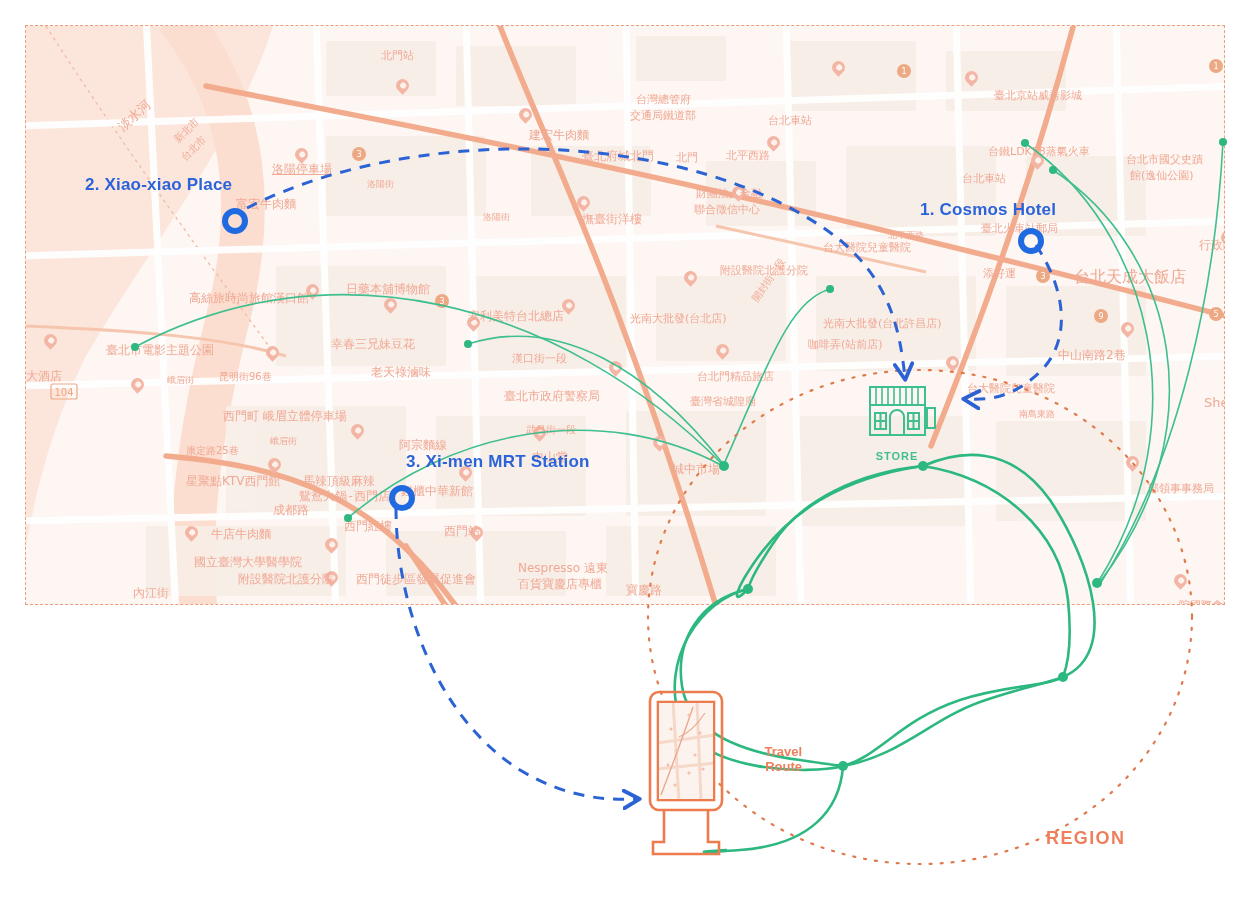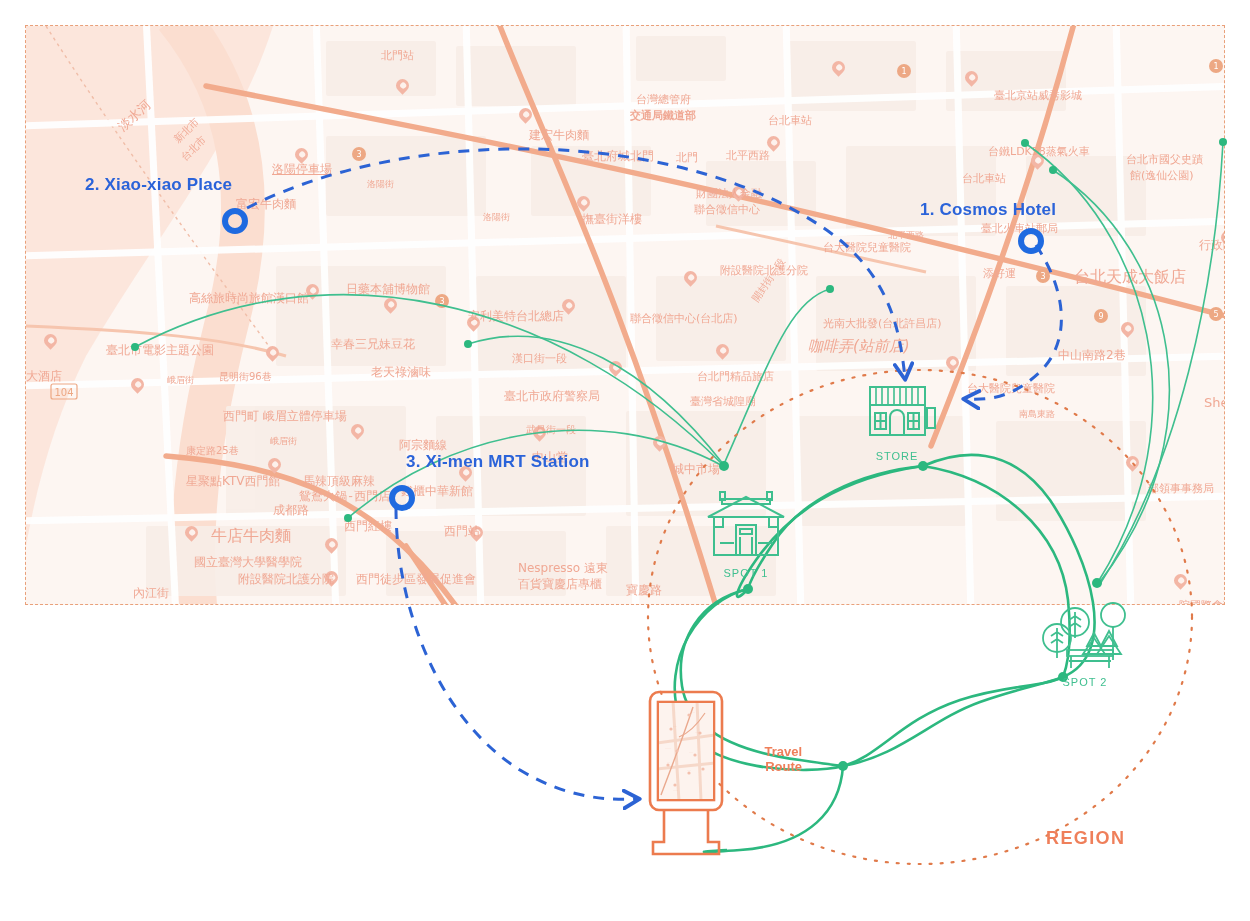--- a/index.html
+++ b/index.html
@@ -1,21 +1,21 @@
 <!DOCTYPE html>
 <html><head>
 <meta charset="utf-8">
 <style>
   html,body{margin:0;padding:0;background:#ffffff;}
   body{width:1250px;height:921px;overflow:hidden;font-family:"Liberation Sans",sans-serif;}
   #stage{position:relative;width:1250px;height:921px;background:#ffffff;}
   #stage svg.layer{position:absolute;left:0;top:0;width:1250px;height:921px;overflow:visible;}
   .lbl{position:absolute;white-space:nowrap;}
   .poi-label{font-family:"Liberation Sans",sans-serif;font-size:17px;font-weight:700;color:#2b63d9;letter-spacing:.2px;}
-  .icon-cap{font-family:"Liberation Sans",sans-serif;font-size:11px;font-weight:400;letter-spacing:1px;color:#3fbf8f;text-align:center;}
+  .icon-cap{font-family:"Liberation Sans",sans-serif;font-size:11px;font-weight:700;letter-spacing:1px;color:#3fbf8f;text-align:center;}
   .route-cap{font-family:"Liberation Sans",sans-serif;font-size:13px;font-weight:700;line-height:15px;color:#ef7f5a;text-align:right;}
   .region-cap{font-family:"Liberation Sans",sans-serif;font-size:18px;font-weight:700;letter-spacing:1.4px;color:#ef7f5a;}
   .marker{position:absolute;width:26px;height:26px;border-radius:50%;border:6px solid #1f6ae0;background:transparent;box-sizing:border-box;}
   .map-zh{position:absolute;color:#f0a894;font-family:"DejaVu Sans",sans-serif;white-space:nowrap;}
   .map-pin{position:absolute;width:13px;height:13px;border-radius:50% 50% 50% 0;transform:rotate(-45deg);background:#f3b6a5;}
   .map-pin i{position:absolute;left:3.5px;top:3.5px;width:6px;height:6px;border-radius:50%;background:#fdf1ec;}
   .mini-map{position:absolute;background:#fdf3ee;overflow:hidden;}
 </style>
 </head>
 <body>
@@ -203,21 +203,21 @@
     <div class="map-pin" style="left:920px;top:330px">
         <i></i>
       </div>
 
     <div id="zhLabels">
         <div class="map-zh" style="left: 88px; top: 96px; font-size: 13px; transform: rotate(-42deg); transform-origin: 0px 0px;">淡水河</div>
         <div class="map-zh" style="left: 145px; top: 110px; font-size: 10px; transform: rotate(-44deg); transform-origin: 0px 0px;">新北市</div>
         <div class="map-zh" style="left: 152px; top: 128px; font-size: 10px; transform: rotate(-44deg); transform-origin: 0px 0px;">台北市</div>
         <div class="map-zh" style="left: 355px; top: 22px; font-size: 11px;">北門站</div>
         <div class="map-zh" style="left: 610px; top: 66px; font-size: 11px;">台灣總管府</div>
-        <div class="map-zh" style="left: 604px; top: 82px; font-size: 11px; font-weight: bold;">交通局鐵道部</div>
+        <div class="map-zh" style="left: 604px; top: 82px; font-size: 11px;">交通局鐵道部</div>
         <div class="map-zh" style="left: 742px; top: 87px; font-size: 11px;">台北車站</div>
         <div class="map-zh" style="left: 968px; top: 62px; font-size: 11px;">臺北京站威秀影城</div>
         <div class="map-zh" style="left: 962px; top: 118px; font-size: 11px;">台鐵LDK58蒸氣火車</div>
         <div class="map-zh" style="left: 1100px; top: 126px; font-size: 11px;">台北市國父史蹟</div>
         <div class="map-zh" style="left: 1104px; top: 142px; font-size: 11px;">館(逸仙公園)</div>
         <div class="map-zh" style="left: 936px; top: 145px; font-size: 11px;">台北車站</div>
         <div class="map-zh" style="left: 246px; top: 135px; font-size: 12px; text-decoration: underline;">洛陽停車場</div>
         <div class="map-zh" style="left: 503px; top: 101px; font-size: 12px;">建宏牛肉麵</div>
         <div class="map-zh" style="left: 556px; top: 122px; font-size: 12px;">臺北府城北門</div>
         <div class="map-zh" style="left: 700px; top: 122px; font-size: 11px;">北平西路</div>
@@ -229,42 +229,42 @@
         <div class="map-zh" style="left: 955px; top: 195px; font-size: 11px;">臺北火車站郵局</div>
         <div class="map-zh" style="left: 1173px; top: 211px; font-size: 12px;">行政院</div>
         <div class="map-zh" style="left: 556px; top: 185px; font-size: 12px;">撫臺街洋樓</div>
         <div class="map-zh" style="left: 797px; top: 214px; font-size: 11px;">台大醫院兒童醫院</div>
         <div class="map-zh" style="left: 957px; top: 240px; font-size: 11px;">添好運</div>
         <div class="map-zh" style="left: 1048px; top: 241px; font-size: 16px;">台北天成大飯店</div>
         <div class="map-zh" style="left: 694px; top: 237px; font-size: 11px;">附設醫院北護分院</div>
         <div class="map-zh" style="left: 320px; top: 255px; font-size: 12px;">日藥本舖博物館</div>
         <div class="map-zh" style="left: 163px; top: 264px; font-size: 12px;">高絲旅時尚旅館漢口館</div>
         <div class="map-zh" style="left: 442px; top: 282px; font-size: 12px;">安利美特台北總店</div>
-        <div class="map-zh" style="left: 604px; top: 285px; font-size: 11px;">聯合徵信中心(台北店)</div>
+        <div class="map-zh" style="left: 604px; top: 285px; font-size: 11px;">光南大批發(台北店)</div>
         <div class="map-zh" style="left: 723px; top: 271px; font-size: 10px; transform: rotate(-56deg); transform-origin: 0px 0px;">開封街一段</div>
         <div class="map-zh" style="left: 797px; top: 290px; font-size: 11px;">光南大批發(台北許昌店)</div>
         <div class="map-zh" style="left: 80px; top: 316px; font-size: 12px;">臺北市電影主題公園</div>
         <div class="map-zh" style="left: 305px; top: 310px; font-size: 12px;">幸春三兄妹豆花</div>
         <div class="map-zh" style="left: 486px; top: 325px; font-size: 11px;">漢口街一段</div>
-        <div class="map-zh" style="left: 782px; top: 311px; font-size: 15px; font-style: italic;">咖啡弄(站前店)</div>
+        <div class="map-zh" style="left: 782px; top: 311px; font-size: 11px;">咖啡弄(站前店)</div>
         <div class="map-zh" style="left: 671px; top: 343px; font-size: 11px;">台北門精品旅店</div>
         <div class="map-zh" style="left: 664px; top: 368px; font-size: 11px;">臺灣省城隍廟</div>
         <div class="map-zh" style="left: 345px; top: 338px; font-size: 12px;">老天祿滷味</div>
         <div class="map-zh" style="left: 478px; top: 362px; font-size: 12px;">臺北市政府警察局</div>
         <div class="map-zh" style="left: 646px; top: 435px; font-size: 12px;">城中市場</div>
         <div class="map-zh" style="left: 197px; top: 382px; font-size: 12px;">西門町 峨眉立體停車場</div>
         <div class="map-zh" style="left: 373px; top: 411px; font-size: 12px;">阿宗麵線</div>
         <div class="map-zh" style="left: 500px; top: 397px; font-size: 10px;">武昌街一段</div>
         <div class="map-zh" style="left: 506px; top: 423px; font-size: 12px;">中山堂</div>
         <div class="map-zh" style="left: 160px; top: 447px; font-size: 12px;">星聚點KTV西門館</div>
         <div class="map-zh" style="left: 277px; top: 447px; font-size: 12px;">馬辣頂級麻辣</div>
         <div class="map-zh" style="left: 273px; top: 462px; font-size: 12px; font-family: Liberation Mono, monospace;">鴛鴦火鍋-西門店</div>
         <div class="map-zh" style="left: 247px; top: 476px; font-size: 12px;">成都路</div>
         <div class="map-zh" style="left: 375px; top: 457px; font-size: 12px;">錢櫃中華新館</div>
-        <div class="map-zh" style="left: 185px; top: 500px; font-size: 16px;">牛店牛肉麵</div>
+        <div class="map-zh" style="left: 185px; top: 500px; font-size: 12px;">牛店牛肉麵</div>
         <div class="map-zh" style="left: 318px; top: 492px; font-size: 12px;">西門紅樓</div>
         <div class="map-zh" style="left: 418px; top: 497px; font-size: 12px;">西門站</div>
         <div class="map-zh" style="left: 168px; top: 528px; font-size: 12px;">國立臺灣大學醫學院</div>
         <div class="map-zh" style="left: 172px; top: 545px; font-size: 12px; margin-left: 40px;">附設醫院北護分院</div>
         <div class="map-zh" style="left: 330px; top: 545px; font-size: 12px;">西門徒步區發展促進會</div>
         <div class="map-zh" style="left: 492px; top: 534px; font-size: 12px;">Nespresso 遠東</div>
         <div class="map-zh" style="left: 492px; top: 550px; font-size: 12px;">百貨寶慶店專櫃</div>
         <div class="map-zh" style="left: 600px; top: 556px; font-size: 12px;">寶慶路</div>
         <div class="map-zh" style="left: 222px; top: 578px; font-size: 12px;">花嘴廚房</div>
         <div class="map-zh" style="left: 107px; top: 559px; font-size: 12px;">內江街</div>
@@ -374,61 +374,21 @@
         <path d="M 28 52 L 28 34 A 7 7 0 0 1 42 34 L 42 52"></path>
         <rect x="13" y="30" width="11" height="16" rx="5 5 0 0"></rect>
         <path d="M 13 38 L 24 38 M 18.5 30 L 18.5 46"></path>
         <rect x="46" y="30" width="11" height="16"></rect>
         <path d="M 46 38 L 57 38 M 51.5 30 L 51.5 46"></path>
       </g>
     </svg>
     <div class="icon-cap" style="width:70px;margin-top:1px">STORE</div>
   </div>
 
-  <div style="position:absolute;left:698px;top:487px;width:96px;">
-    <svg width="96" height="78" viewBox="0 0 96 78">
-      <g fill="none" stroke="#3fbf8f" stroke-width="2">
-        <path d="M 10 30 L 48 10 L 86 30 Z"></path>
-        <line x1="10" y1="30" x2="86" y2="30"></line>
-        <rect x="24" y="12" width="48" height="5"></rect>
-        <rect x="22" y="5" width="5" height="8"></rect>
-        <rect x="69" y="5" width="5" height="8"></rect>
-        <rect x="16" y="30" width="64" height="38"></rect>
-        <rect x="16" y="30" width="9" height="10"></rect>
-        <rect x="71" y="30" width="9" height="10"></rect>
-        <rect x="38" y="38" width="20" height="30"></rect>
-        <rect x="42" y="42" width="12" height="5"></rect>
-        <line x1="42" y1="50" x2="42" y2="68"></line>
-        <line x1="54" y1="50" x2="54" y2="68"></line>
-        <path d="M 22 56 L 36 56 M 60 56 L 75 56"></path>
-        <line x1="16" y1="68" x2="80" y2="68"></line>
-      </g>
-    </svg>
-    <div class="icon-cap" style="width:96px;margin-top:-2px">SPOT 1</div>
-  </div>
-
-  <div style="position:absolute;left:1035px;top:598px;width:100px;">
-    <svg width="100" height="78" viewBox="0 0 100 78">
-      <g fill="none" stroke="#3fbf8f" stroke-width="1.8">
-        <circle cx="40" cy="24" r="14"></circle>
-        <path d="M 40 14 L 40 40 M 34 22 L 40 18 L 46 22 M 34 29 L 40 25 L 46 29"></path>
-        <circle cx="22" cy="40" r="14"></circle>
-        <path d="M 22 30 L 22 60 M 16 38 L 22 34 L 28 38 M 16 45 L 22 41 L 28 45"></path>
-        <circle cx="78" cy="17" r="12"></circle>
-        <line x1="78" y1="29" x2="78" y2="62"></line>
-        <path d="M 66 48 L 74 33 L 82 48 Z"></path>
-        <path d="M 62 56 L 74 38 L 86 56 Z"></path>
-        <path d="M 52 48 L 59 35 L 66 48 Z"></path>
-        <path d="M 48 56 L 59 40 L 70 56 Z"></path>
-        <rect x="32" y="52" width="46" height="6"></rect>
-        <path d="M 36 58 L 36 70 M 74 58 L 74 70 M 34 63 L 76 63"></path>
-      </g>
-    </svg>
-    <div class="icon-cap" style="width:100px;margin-top:-4px">SPOT 2</div>
-  </div>
+
 
   <div style="position:absolute;left:645px;top:690px;width:82px;height:172px;">
     <svg width="82" height="172" viewBox="0 0 82 172">
       <g fill="none" stroke="#ec7b4e" stroke-width="2.6">
         <rect x="5" y="2" width="72" height="118" rx="9"></rect>
         <rect x="13" y="12" width="56" height="98"></rect>
         <path d="M 19 120 L 19 152 L 8 152 L 8 164 L 74 164 L 74 152 L 63 152 L 63 120"></path>
       </g>
     </svg>
     

